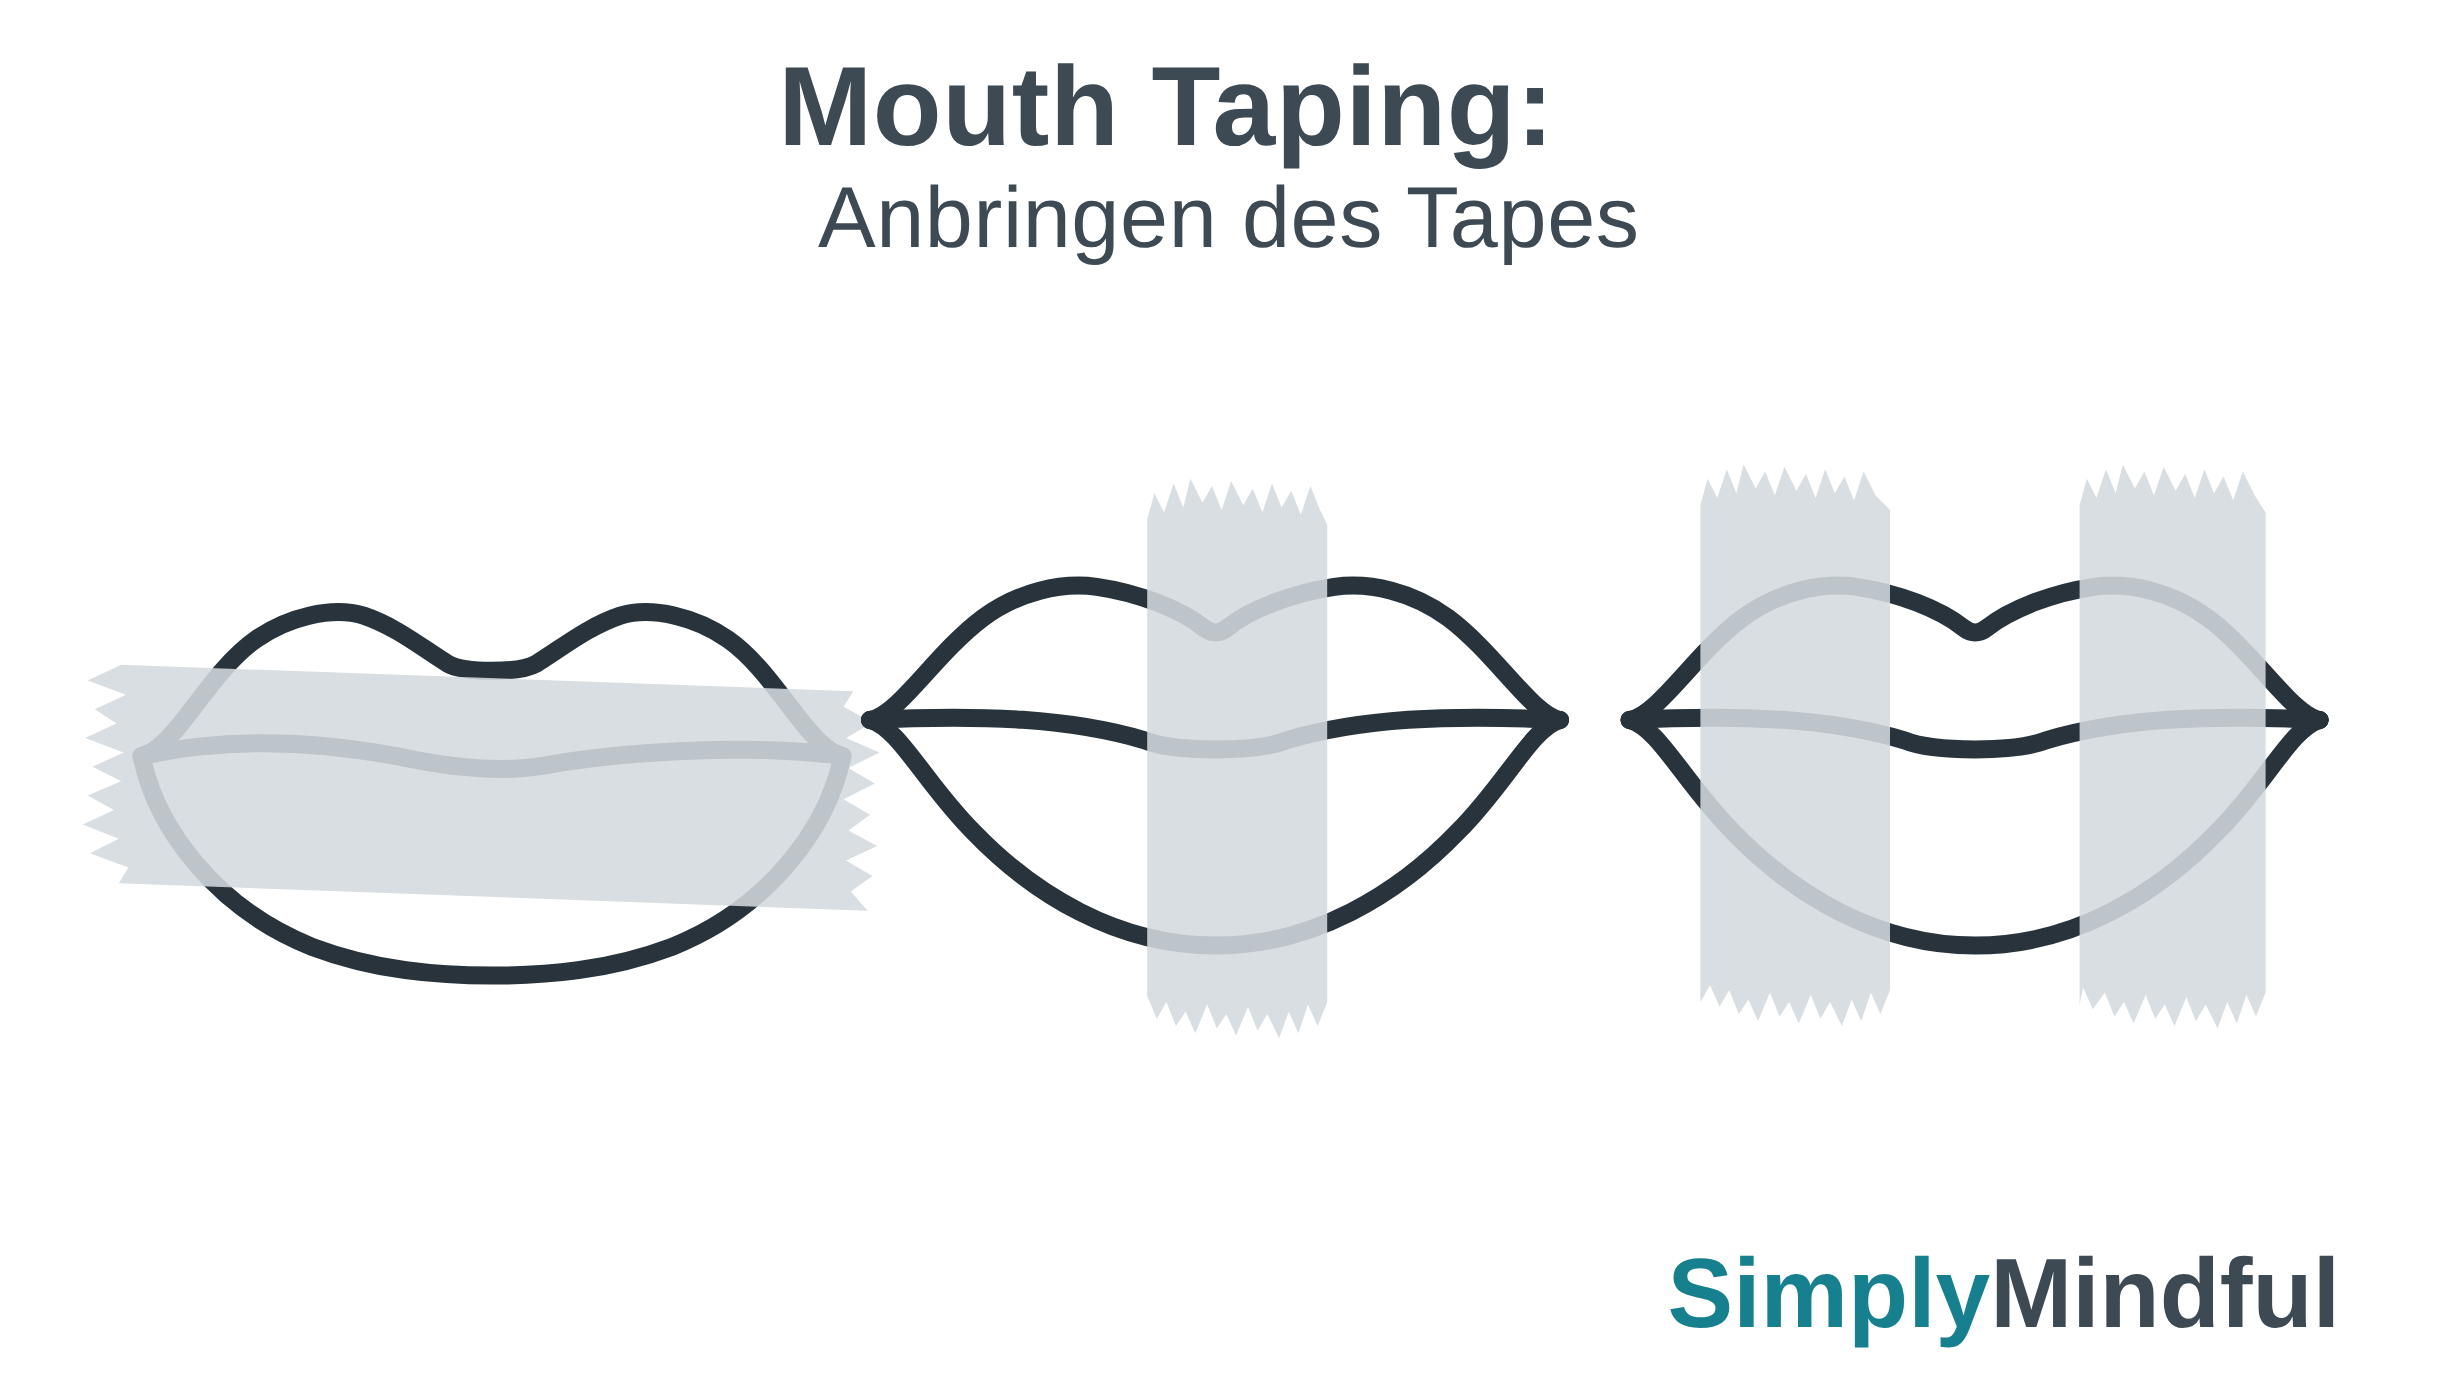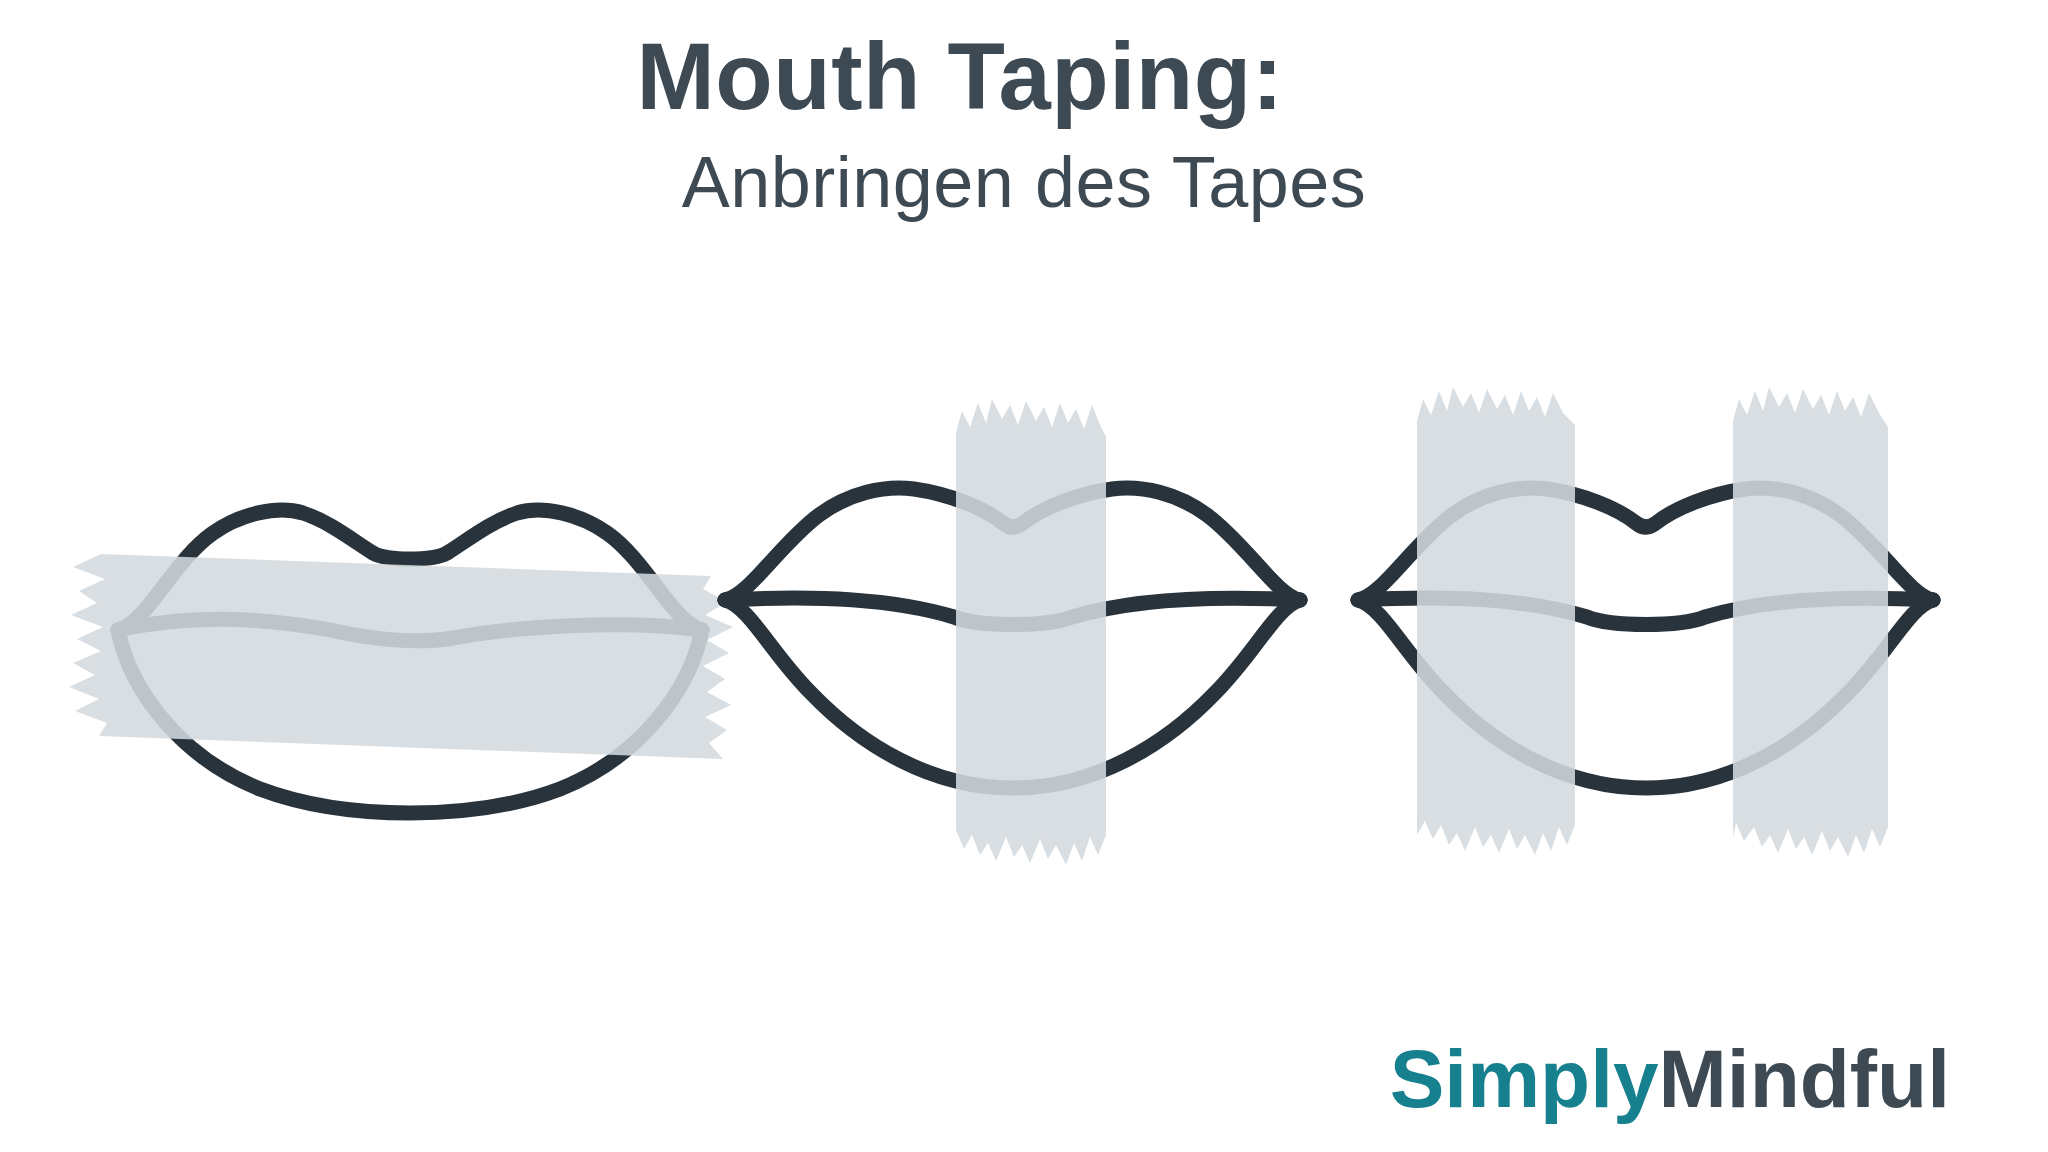--- a/index.html
+++ b/index.html
@@ -20,21 +20,21 @@
     top: 0;
     left: 0;
     width: 2048px;
     text-align: center;
   }
   h1.title {
     position: absolute;
     top: 30px;
     left: 0;
     width: 1920px;
-    margin: 0;
+    margin: 12px;
     font-size: 94px;
     line-height: 1;
     font-weight: 700;
     color: #3d4a54;
     letter-spacing: 0.5px;
   }
   .subtitle {
     position: absolute;
     top: 146px;
     left: 0;

